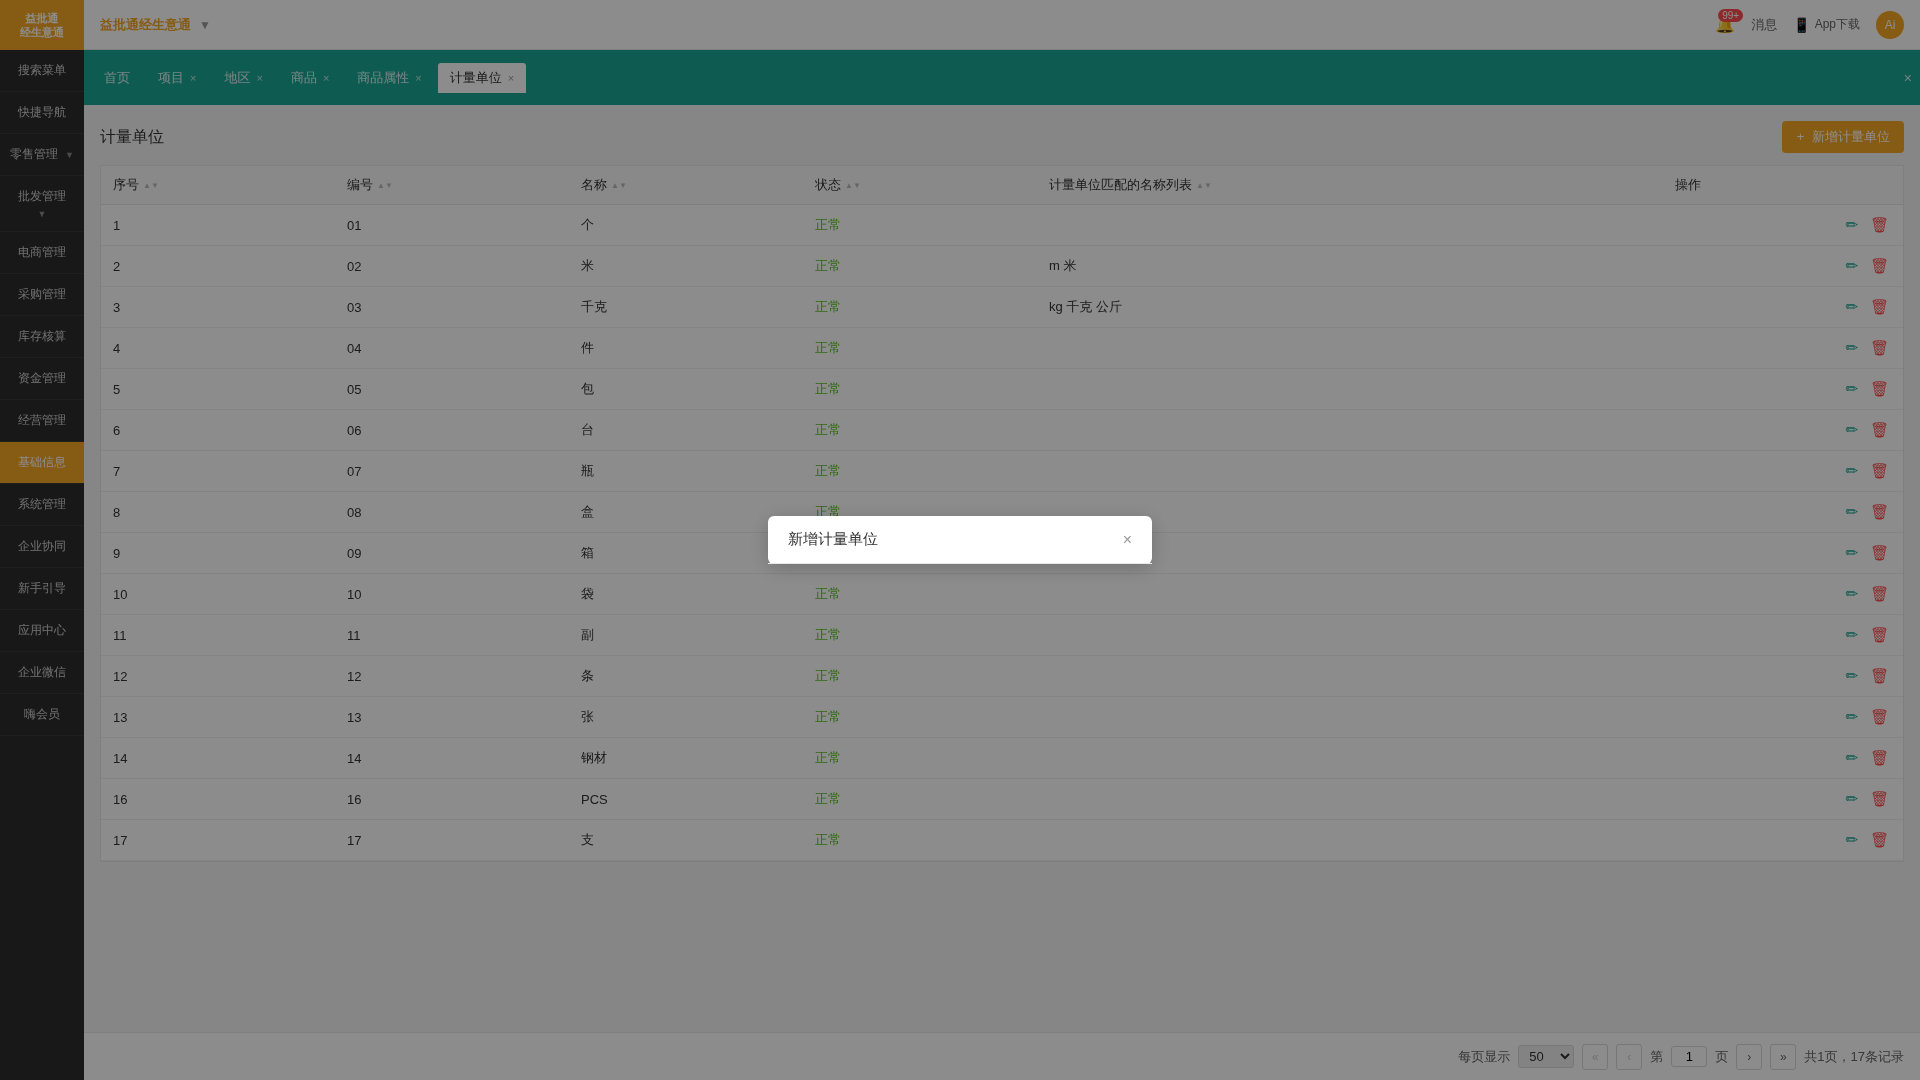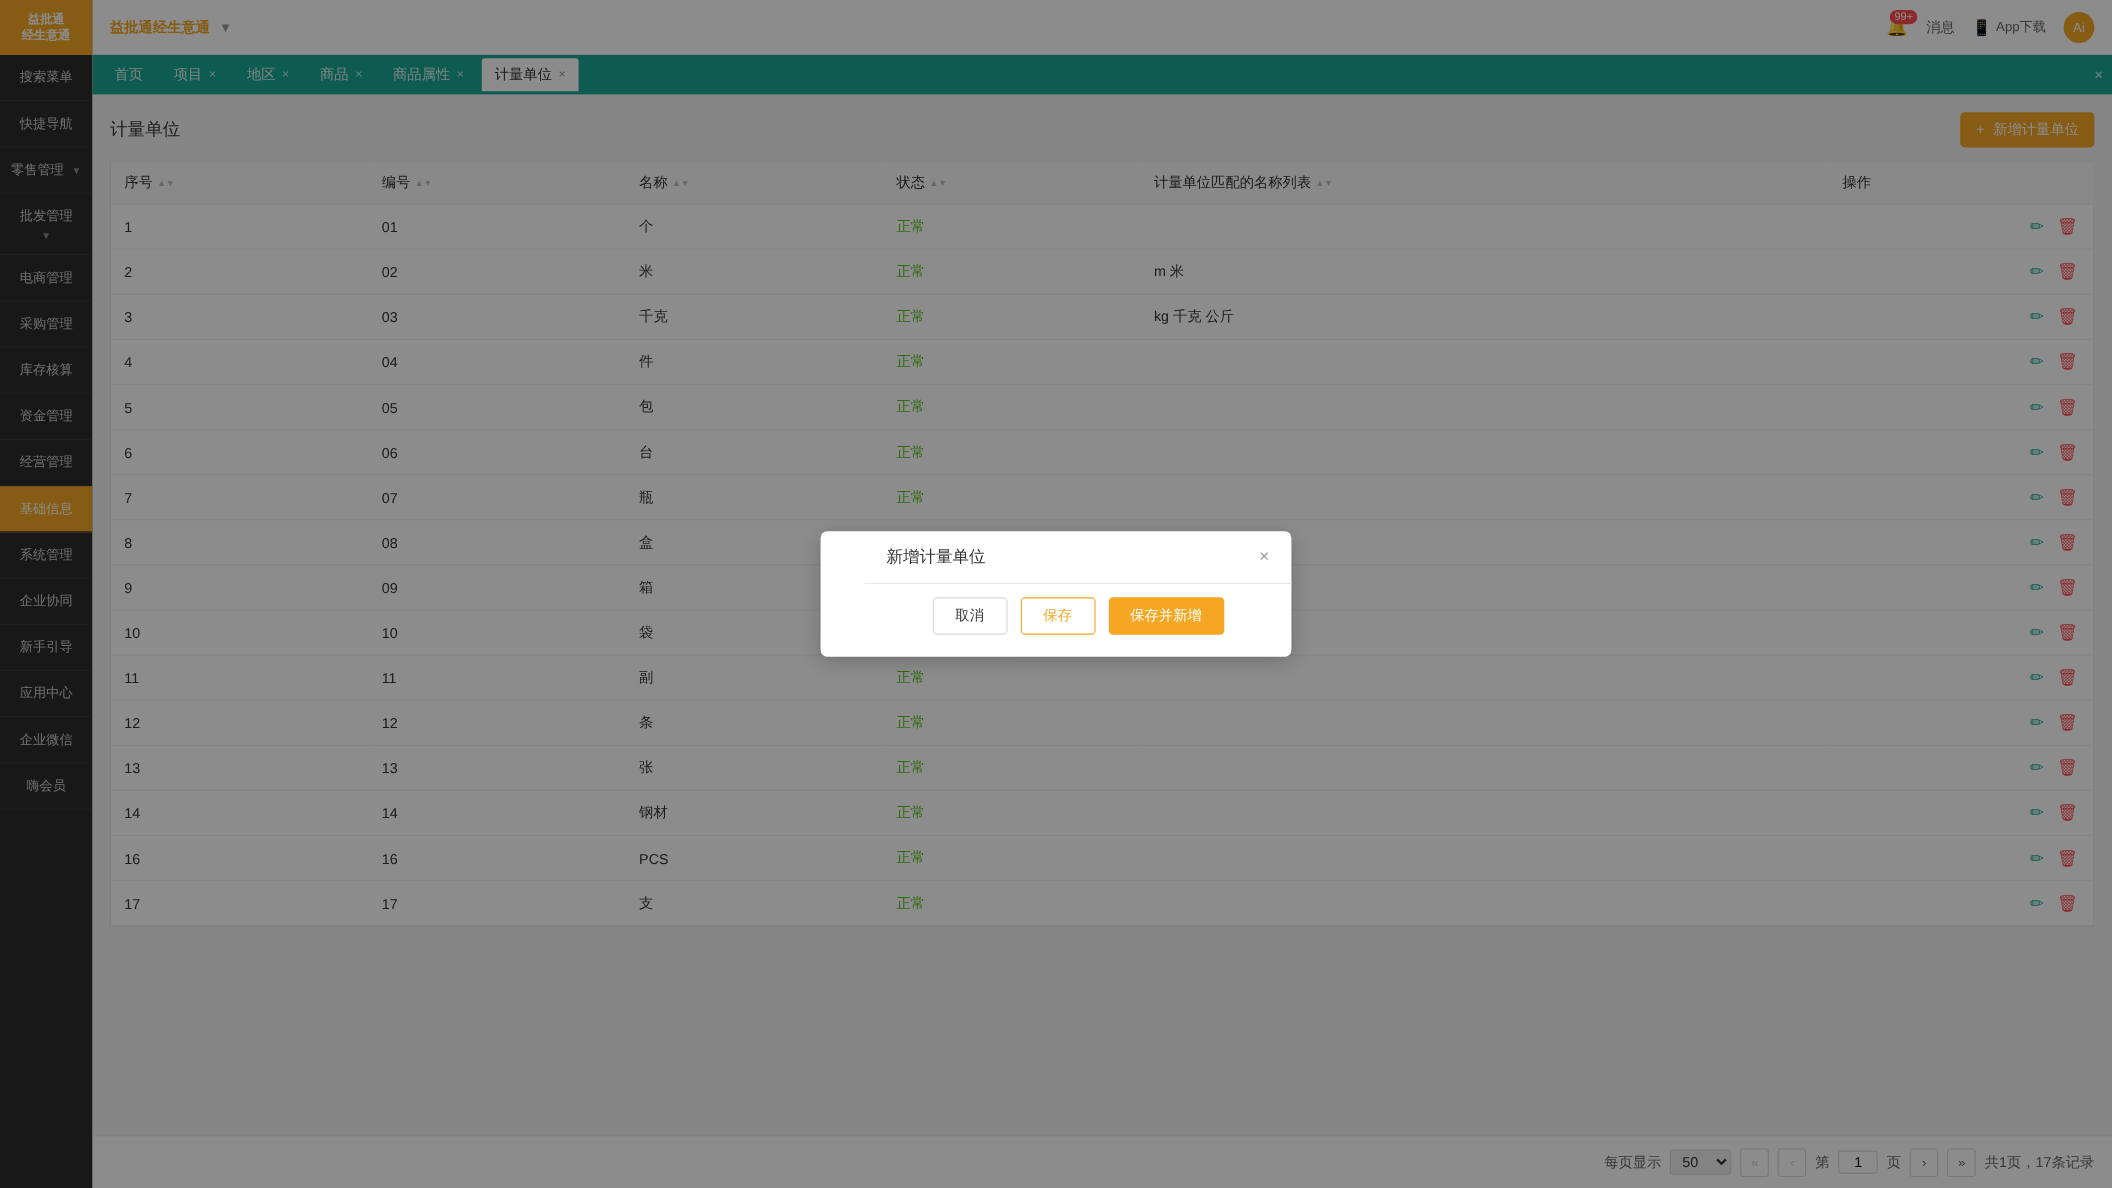--- a/index.html
+++ b/index.html
@@ -68,21 +68,21 @@
     }
     .header-left { display: flex; align-items: center; gap: 8px; }
     .header-right { display: flex; align-items: center; gap: 16px; }
     .notification-badge { position: relative; display: inline-flex; }
     .badge { position: absolute; top: -6px; right: -8px; background: #ff4d4f; color: white; border-radius: 8px; font-size: 10px; padding: 1px 4px; min-width: 16px; text-align: center; }
     .app-download { display: flex; align-items: center; gap: 4px; color: #666; font-size: 12px; cursor: pointer; }
     .avatar { width: 28px; height: 28px; border-radius: 50%; background: #f5a623; display: flex; align-items: center; justify-content: center; color: white; font-size: 12px; }
 
     
     .tab-bar {
-      height: 36px;
+      height: 55px;
       background: #1aa695;
       display: flex;
       align-items: center;
       padding: 0 8px;
       gap: 4px;
       flex-shrink: 0;
     }
     .tab {
       height: 30px;
       padding: 0 12px;
@@ -199,23 +199,22 @@
       top: 0; left: 0; right: 0; bottom: 0;
       background: rgba(0,0,0,0.45);
       display: flex;
       align-items: center;
       justify-content: center;
       z-index: 1000;
     }
     .modal {
       background: #fff;
       border-radius: 6px;
-      width: 428px;
+      width: 384px;
       box-shadow: 0 4px 20px rgba(0,0,0,0.2);
-      padding-left: 40px;
     }
     .modal-header {
       padding: 14px 20px;
       border-bottom: 1px solid #e8e8e8;
       display: flex;
       align-items: center;
       justify-content: space-between;
     }
     .modal-title { font-size: 15px; font-weight: 500; color: #333; }
     .modal-close { cursor: pointer; color: #999; font-size: 16px; background: none; border: none; }
@@ -652,19 +651,14 @@
   </div>
 
 </div>
 
 <div class="modal-overlay">
   <div class="modal">
     <div class="modal-header">
       <span class="modal-title">新增计量单位</span>
       <button class="modal-close">×</button>
     </div>
-    <div class="modal-footer">
-      <button class="btn-cancel">取消</button>
-      <button class="btn-save">保存</button>
-      <button class="btn-save-new">保存并新增</button>
-    </div>
   </div>
 </div>
 
 </body></html>

